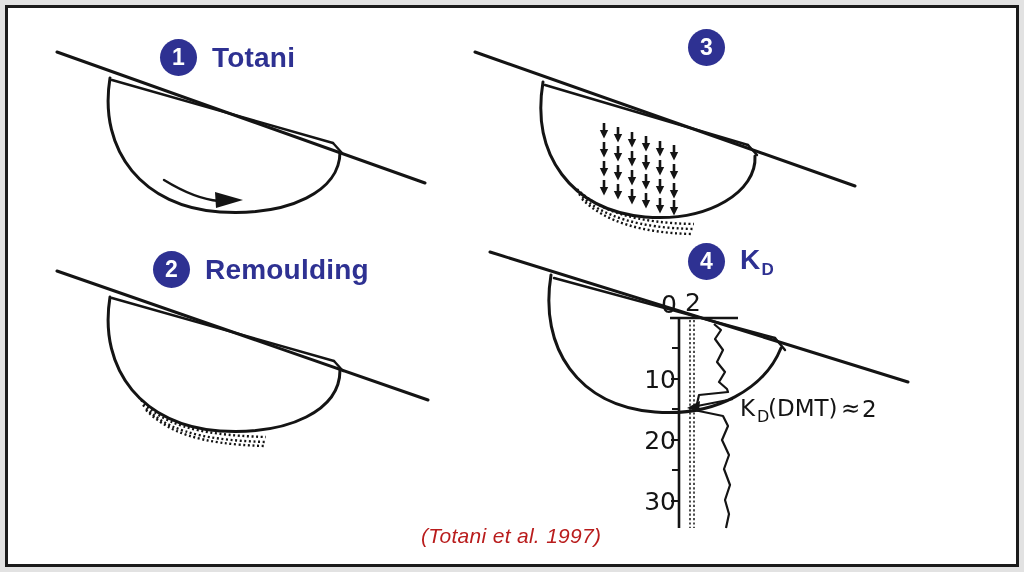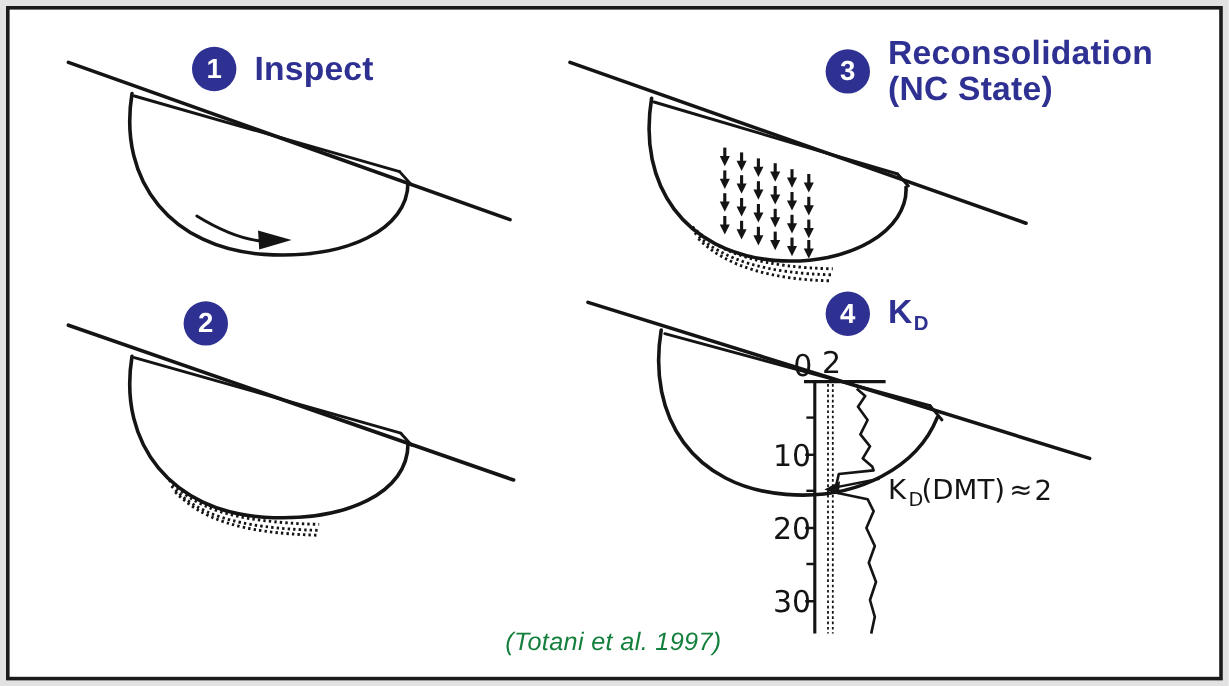--- a/index.html
+++ b/index.html
@@ -51,21 +51,21 @@
   .kline{display:flex;align-items:baseline;}
   .sub{font-size:17px;position:relative;top:6px;margin-left:1px;}
   .rest{margin-left:9px;}
   .h1{left:160px;top:39px;}
   .h2{left:153px;top:251px;}
   .h3{left:688px;top:29px;}
   .h4{left:688px;top:243px;}
 
   .citation{
     position:absolute;left:421px;top:524px;font-style:italic;
-    font-size:21px;color:#15803d;letter-spacing:.3px;
+    font-size:21px;color:#b91c1c;letter-spacing:.3px;
   }
 </style>
 </head>
 <body>
 
 <div class="stage">
   <div class="frame"></div>
 
   <svg class="art" viewBox="0 0 1024 572">
     <defs>
@@ -171,33 +171,30 @@
         <text class="anno anno-sub" x="757" y="422">D</text>
         <text class="anno" x="768" y="416">(DMT)</text>
         <text class="anno" x="841" y="416">≈</text>
         <text class="anno" x="862" y="417">2</text>
       </g>
     </g>
   </svg>
 
   <div class="heading h1">
     <span class="badge">1</span>
-    <span class="htext">Inspect</span>
+    <span class="htext">Totani</span>
   </div>
 
   <div class="heading h2">
     <span class="badge">2</span>
+    <span class="htext">Remoulding</span>
   </div>
 
   <div class="heading h3">
     <span class="badge">3</span>
-    <span class="hcol">
-      <span class="htext">Reconsolidation</span>
-      <span class="htext">(NC State)</span>
-    </span>
   </div>
 
   <div class="heading h4">
     <span class="badge">4</span>
     <span class="hcol">
       <span class="htext kline">
         <span>K</span>
         <span class="sub">D</span>
       </span>
     </span>

